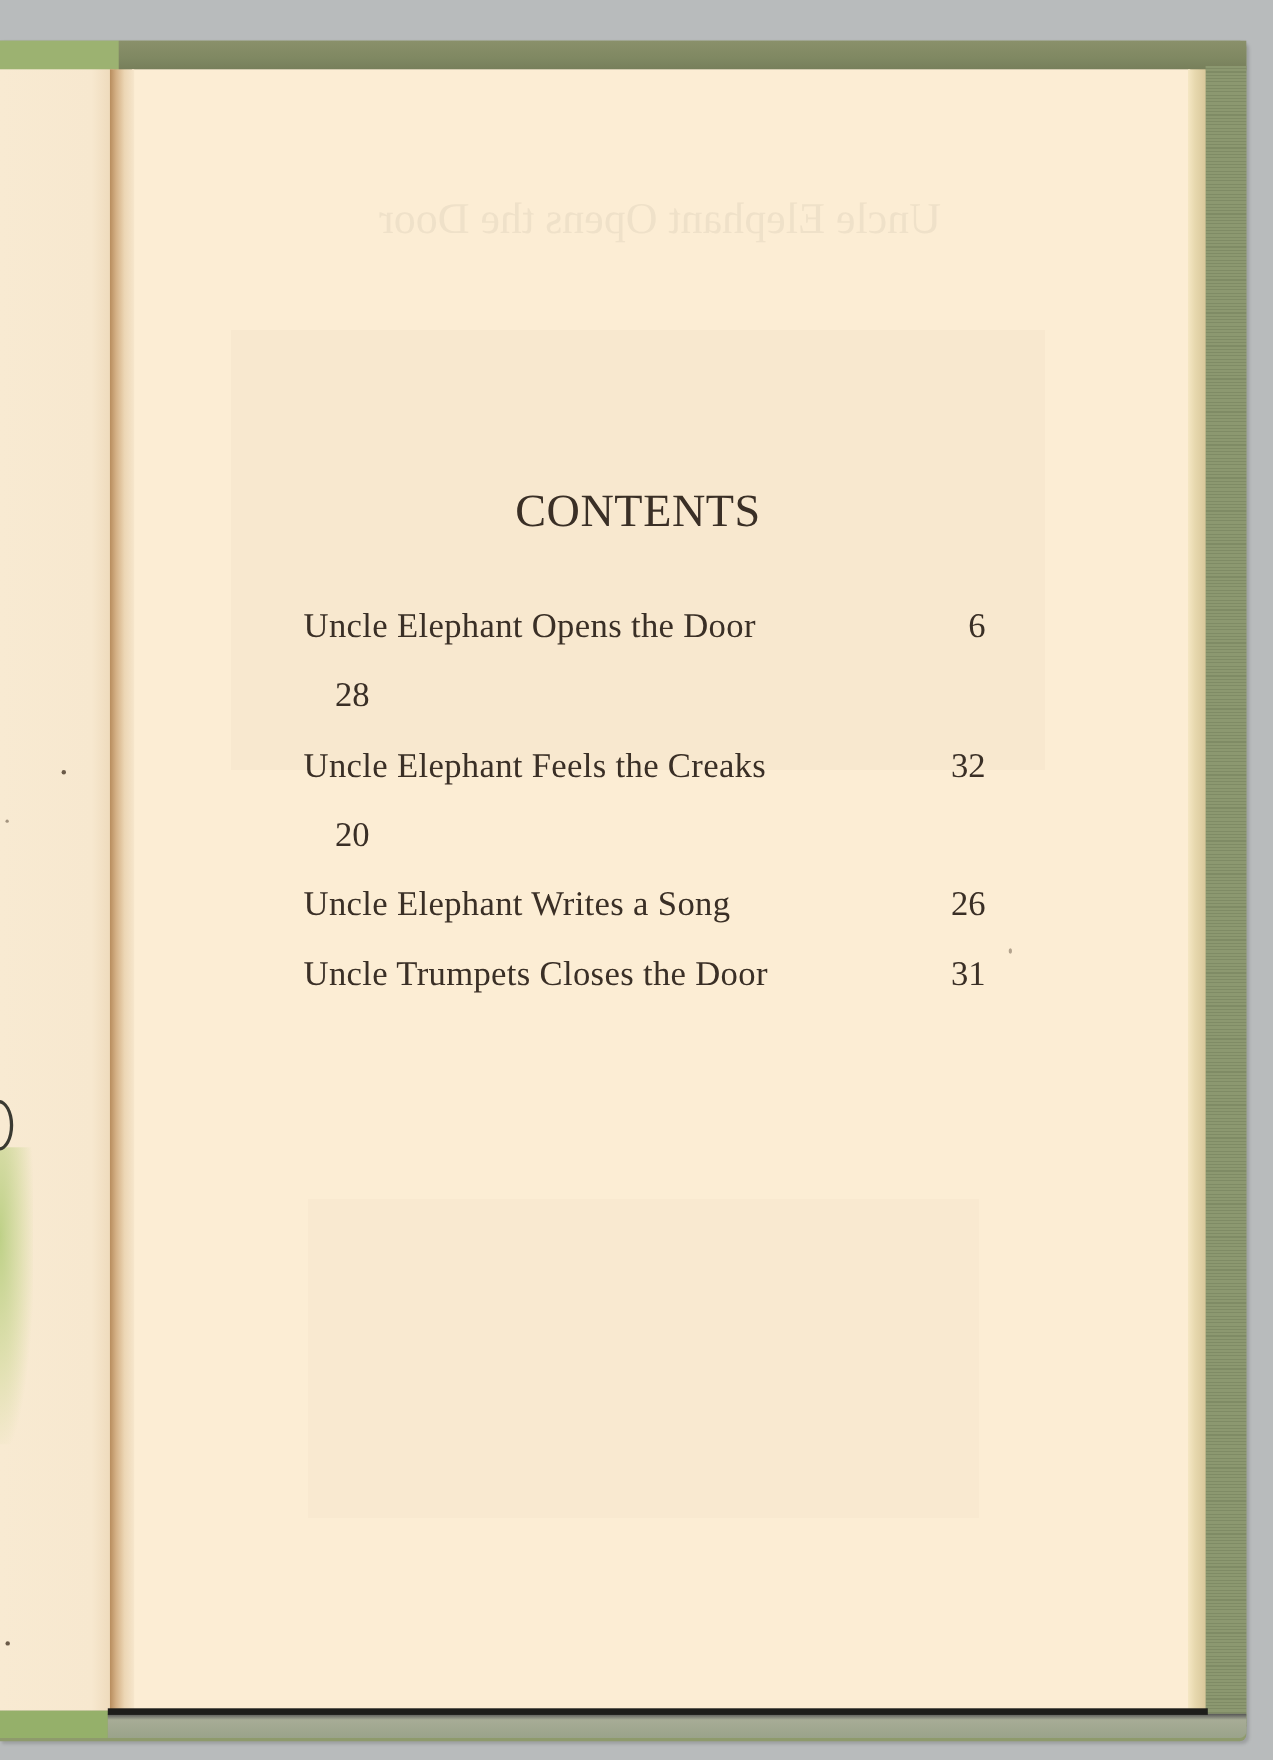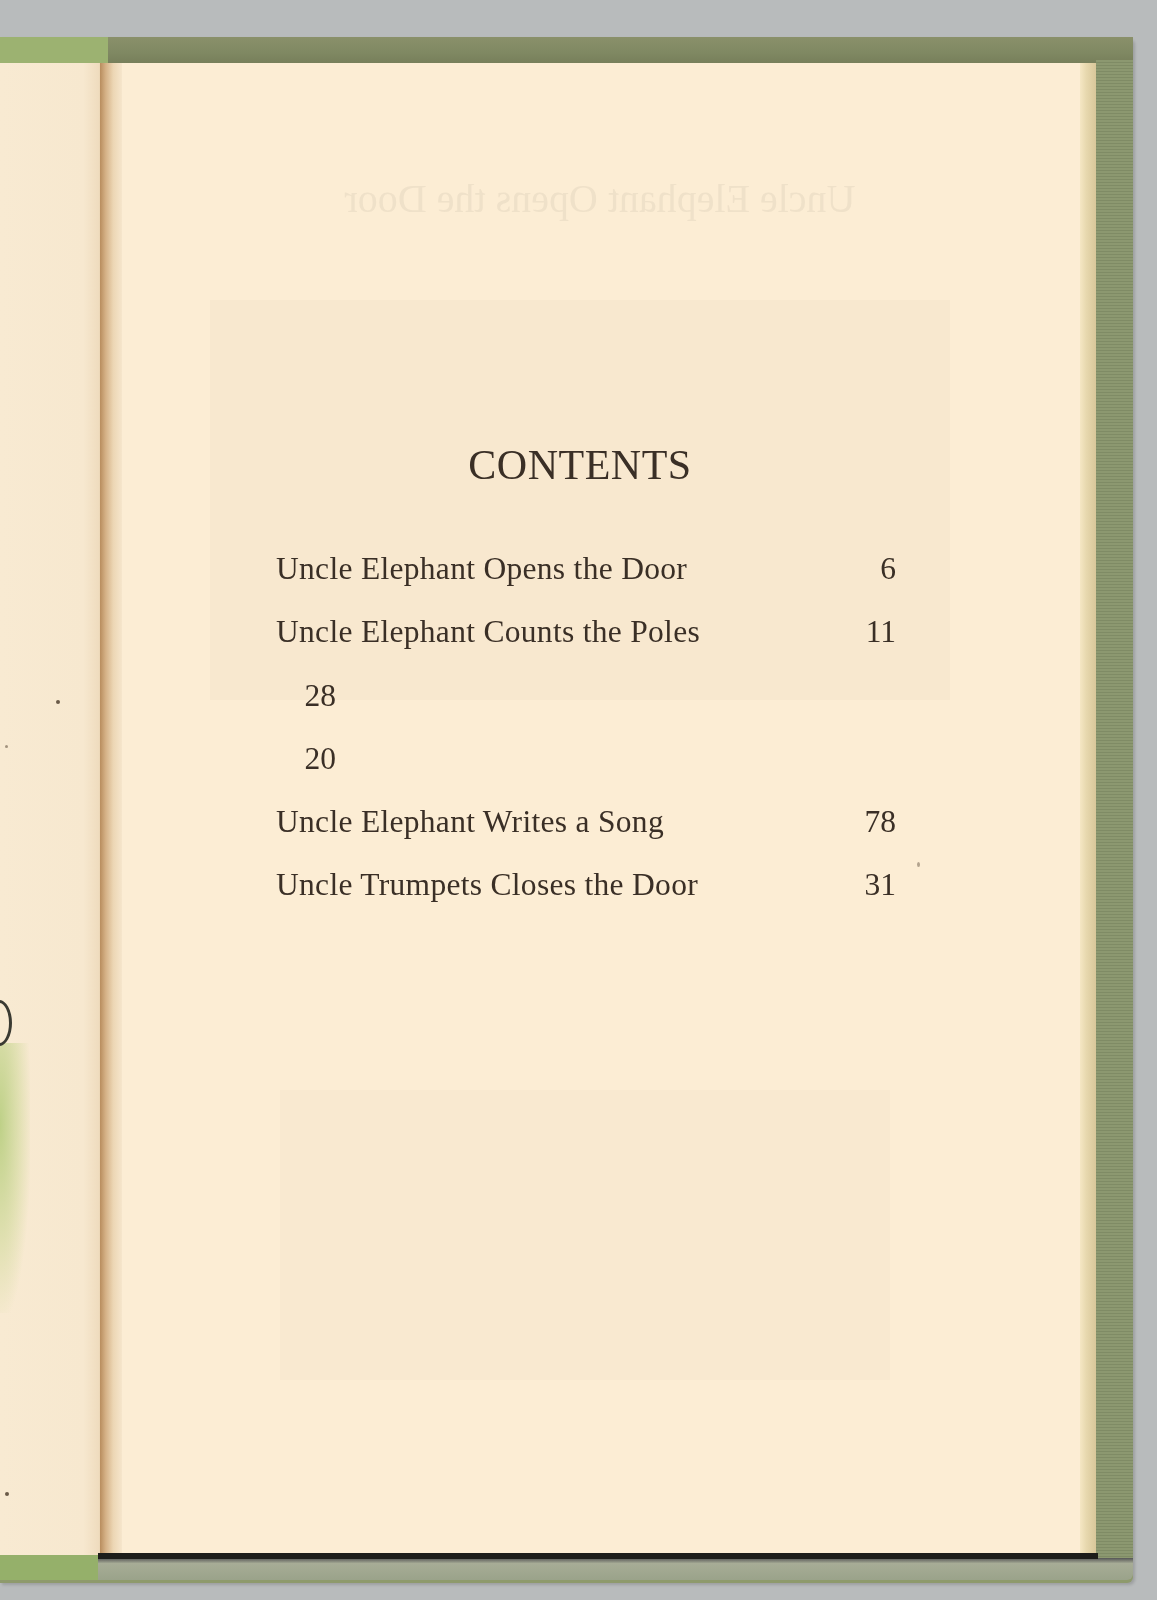--- a/index.html
+++ b/index.html
@@ -221,30 +221,30 @@
 <div class="speck" style="left:917px; top:862px; width:3px; height:5px; opacity:0.5;"></div>
 
 <h1 class="contents-title" style="margin:0; font-weight:normal;">CONTENTS</h1>
 
 <div class="toc">
   <div class="toc-row">
     <span class="toc-title">Uncle Elephant Opens the Door</span>
     <span class="toc-page">6</span>
   </div>
   <div class="toc-row">
-    <span class="toc-title">Uncle Elephant Counts the Poles</span>
-    <span class="toc-page">11</span>
-  </div>
-  <div class="toc-row">
     <span class="toc-page">28</span>
   </div>
   <div class="toc-row">
+    <span class="toc-title">Uncle Elephant Feels the Creaks</span>
+    <span class="toc-page">32</span>
+  </div>
+  <div class="toc-row">
     <span class="toc-page">20</span>
   </div>
   <div class="toc-row">
     <span class="toc-title">Uncle Elephant Writes a Song</span>
-    <span class="toc-page">78</span>
+    <span class="toc-page">26</span>
   </div>
   <div class="toc-row">
     <span class="toc-title">Uncle Trumpets Closes the Door</span>
     <span class="toc-page">31</span>
   </div>
 </div>
 
 </body></html>

